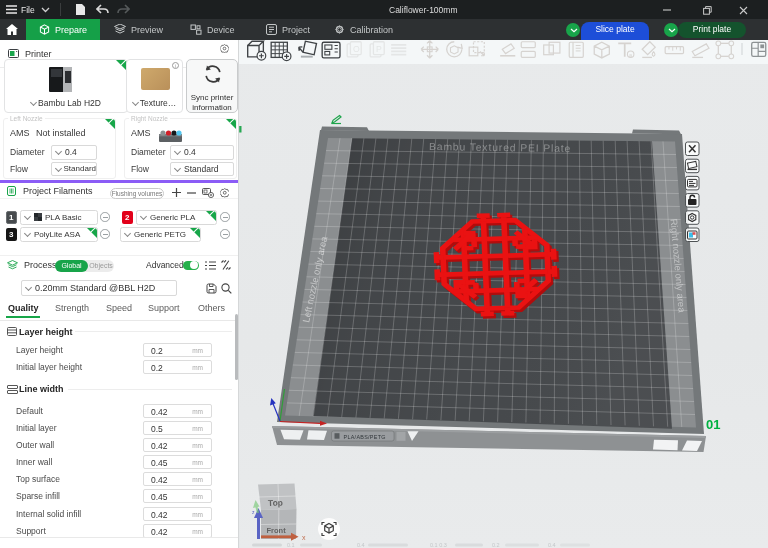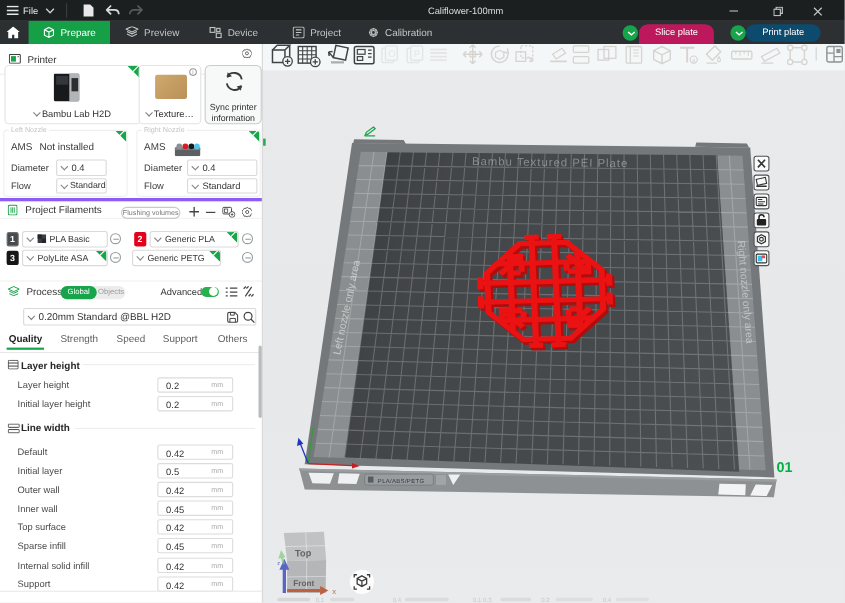--- a/index.html
+++ b/index.html
@@ -117,26 +117,26 @@
           <path d="M5.5 1.2 l1 1.6 h-2 z M5.5 9.8 l1 -1.6 h-2 z M1.2 5.5 l1.6 -1 v2 z M9.8 5.5 l-1.6 -1 v2 z M2.5 2.5 l1.8 0.8 -1 1 z M8.5 2.5 l-1.8 0.8 1 1 z M2.5 8.5 l1.8 -0.8 -1 -1 z M8.5 8.5 l-1.8 -0.8 1 -1 z" fill="#c3c6c7" stroke="none"></path>
           <circle cx="5.5" cy="5.5" r="3.4" fill="none" stroke="#c3c6c7" stroke-width="1"></circle>
         </svg>
       <span>Calibration</span>
     </div>
 
     <div class="abs" style="left:566px;top:3.5px;width:14px;height:14.5px;border-radius:7px;background:#18a44a"></div>
     <svg class="abs" style="left:569.5px;top:9px" width="8" height="5">
         <path d="M1 1l3 2.6L7 1" stroke="#fff" stroke-width="1.2" fill="none"></path>
       </svg>
-    <div class="abs" style="left:581px;top:3px;width:68px;height:31px;border-radius:8px;background:#be185d;color:#fff;font-size:8.5px;text-align:center;line-height:15px">Slice plate</div>
+    <div class="abs" style="left:581px;top:3px;width:68px;height:31px;border-radius:8px;background:#1d4ed8;color:#fff;font-size:8.5px;text-align:center;line-height:15px">Slice plate</div>
     <div class="abs" style="left:664px;top:3.5px;width:14px;height:14.5px;border-radius:7px;background:#18a44a"></div>
     <svg class="abs" style="left:667.5px;top:9px" width="8" height="5">
         <path d="M1 1l3 2.6L7 1" stroke="#fff" stroke-width="1.2" fill="none"></path>
       </svg>
-    <div class="abs" style="left:678px;top:3px;width:68px;height:15.5px;border-radius:8px;background:#0c4a6e;color:#fff;font-size:8.5px;text-align:center;line-height:15px">Print plate</div>
+    <div class="abs" style="left:678px;top:3px;width:68px;height:15.5px;border-radius:8px;background:#14532d;color:#fff;font-size:8.5px;text-align:center;line-height:15px">Print plate</div>
   </div>
 
   <div id="viewport" class="abs"></div>
   <div id="vtoolbar" class="abs"></div>
   <svg id="vtoolicons" class="abs" style="left:239px;top:38px" width="529" height="28">
     <g transform="translate(6,0.5) scale(1.08)">
         <path d="M2.5 6.5 L13 6.5 L13 17 L2.5 17 Z M2.5 6.5 L6.5 2.5 L17 2.5 L13 6.5 M17 2.5 L17 13 L13 17" fill="none" stroke="#3f4346" stroke-width="1.25"></path>
         <circle cx="15.2" cy="16" r="4" fill="#f4f7f8" stroke="#3f4346" stroke-width="1.1"></circle>
         <path d="M15.2 13.8 v4.4 M13 16 h4.4" stroke="#3f4346" stroke-width="1.1"></path>
       </g>
@@ -527,21 +527,21 @@
         <div style="position:absolute;right:0.8px;top:0.8px;width:8px;height:8px;background:#fff;border-radius:50%"></div>
       </div>
       <svg style="position:absolute;left:205px;top:5px" width="11" height="9">
           <path d="M0 1h2M0 4.5h2M0 8h2M4 1h7M4 4.5h7M4 8h7" stroke="#444" stroke-width="1.1"></path>
         </svg>
       <svg style="position:absolute;left:221px;top:4px" width="10" height="10">
           <path d="M2.5 0.5L0.5 2.5M5 0.3L3 2.3M9.5 7.5l-2 2M7 7.3l-2 2M7.8 0.8L2 9.5" stroke="#444" stroke-width="1.1"></path>
         </svg>
     </div>
 
-    <div class="inbox" style="left:21px;top:240px;width:212px;height:16px;font-size:9px"><span class="chev"></span>0.20mm Standard @BBL H2D</div>
+    <div class="inbox" style="left:21px;top:240px;width:156px;height:16px;font-size:9px"><span class="chev"></span>0.20mm Standard @BBL H2D</div>
     <svg class="abs" style="left:206px;top:242.5px" width="11" height="11" viewBox="0 0 11 11">
         <path d="M1 2.5a1.5 1.5 0 0 1 1.5-1.5h5L10 3.5v5A1.5 1.5 0 0 1 8.5 10h-6A1.5 1.5 0 0 1 1 8.5z" fill="none" stroke="#444" stroke-width="1"></path>
         <path d="M3.5 1v2.5h3.5V1M3 10V6.5h5V10" fill="none" stroke="#444" stroke-width="0.9"></path>
       </svg>
     <svg class="abs" style="left:221px;top:242.5px" width="11" height="11">
         <circle cx="4.5" cy="4.5" r="3.6" fill="none" stroke="#444" stroke-width="1.1"></circle>
         <path d="M7.3 7.3l3 3" stroke="#444" stroke-width="1.2"></path>
       </svg>
 
     <div class="tabtxt" style="left:8px;top:263px;font-weight:bold;color:#1e1e1e">Quality</div>

